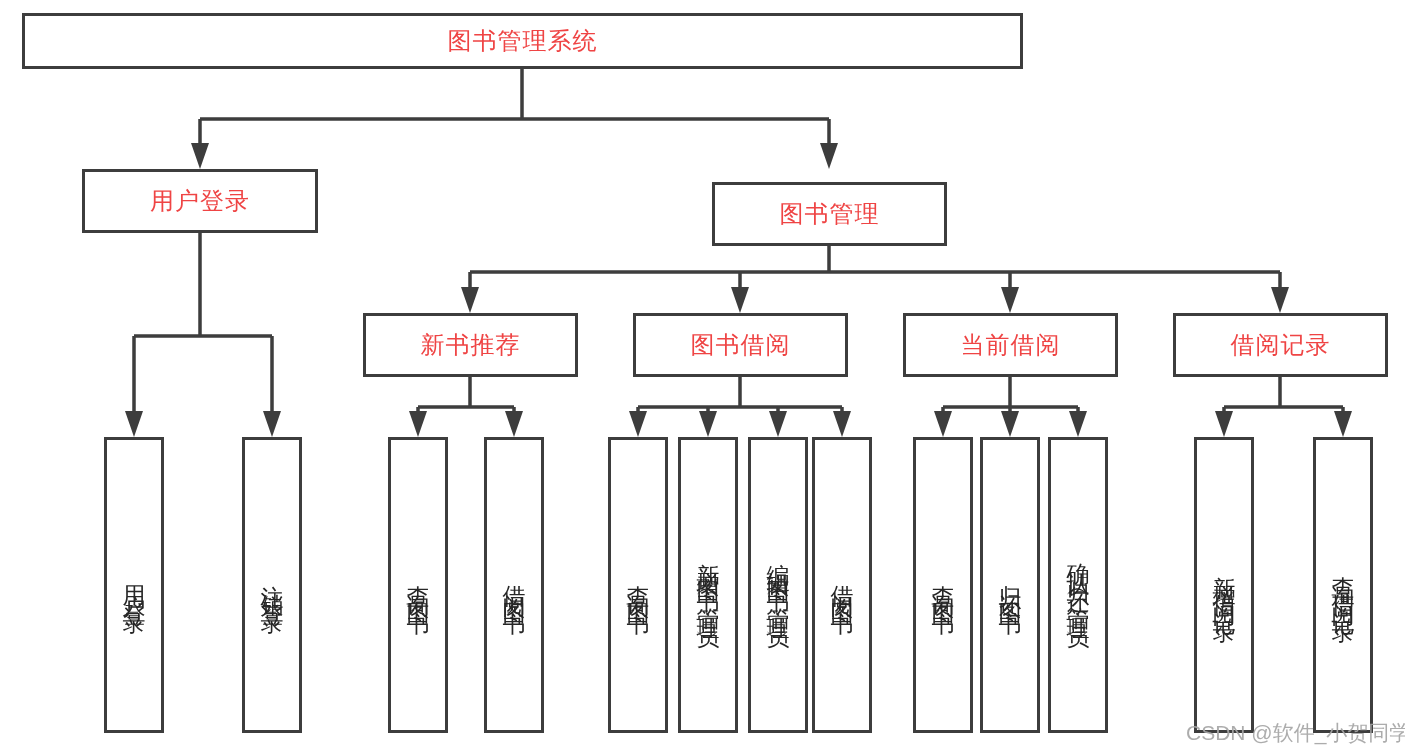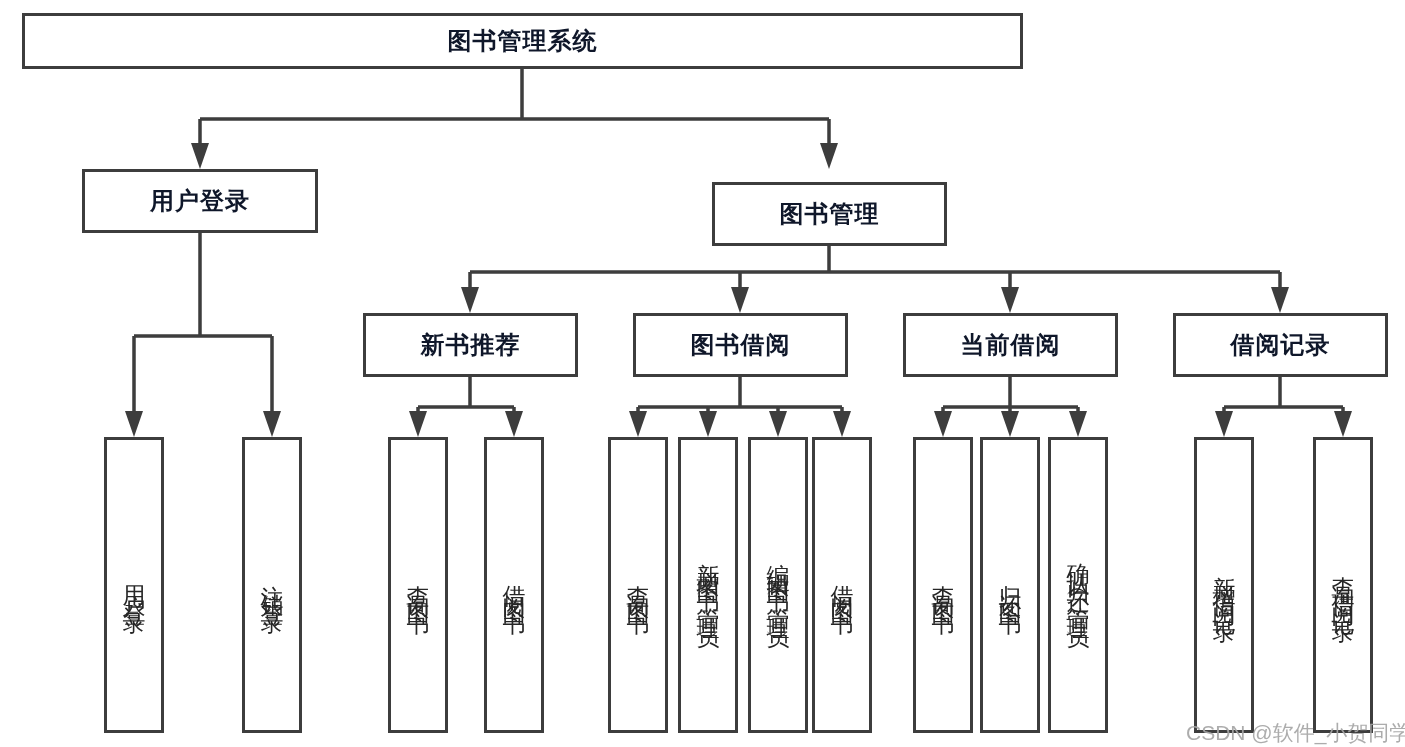--- a/index.html
+++ b/index.html
@@ -18,22 +18,21 @@
     position:absolute;
     box-sizing:border-box;
     border:3px solid #3d3d3d;
     background:#ffffff;
     display:flex;align-items:center;justify-content:center;
   }
   .h-label{
     font-size:24px;
     letter-spacing:1px;
     white-space:nowrap;
-    color:#0f172a;
-    font-weight:bold;
+    color:#ef4444;
   }
   .v-label{
     writing-mode:vertical-rl;
     text-orientation:mixed;
     font-size:23px;
     letter-spacing:9px;
     color:#262626;
     line-height:1;
   }
   .watermark{

